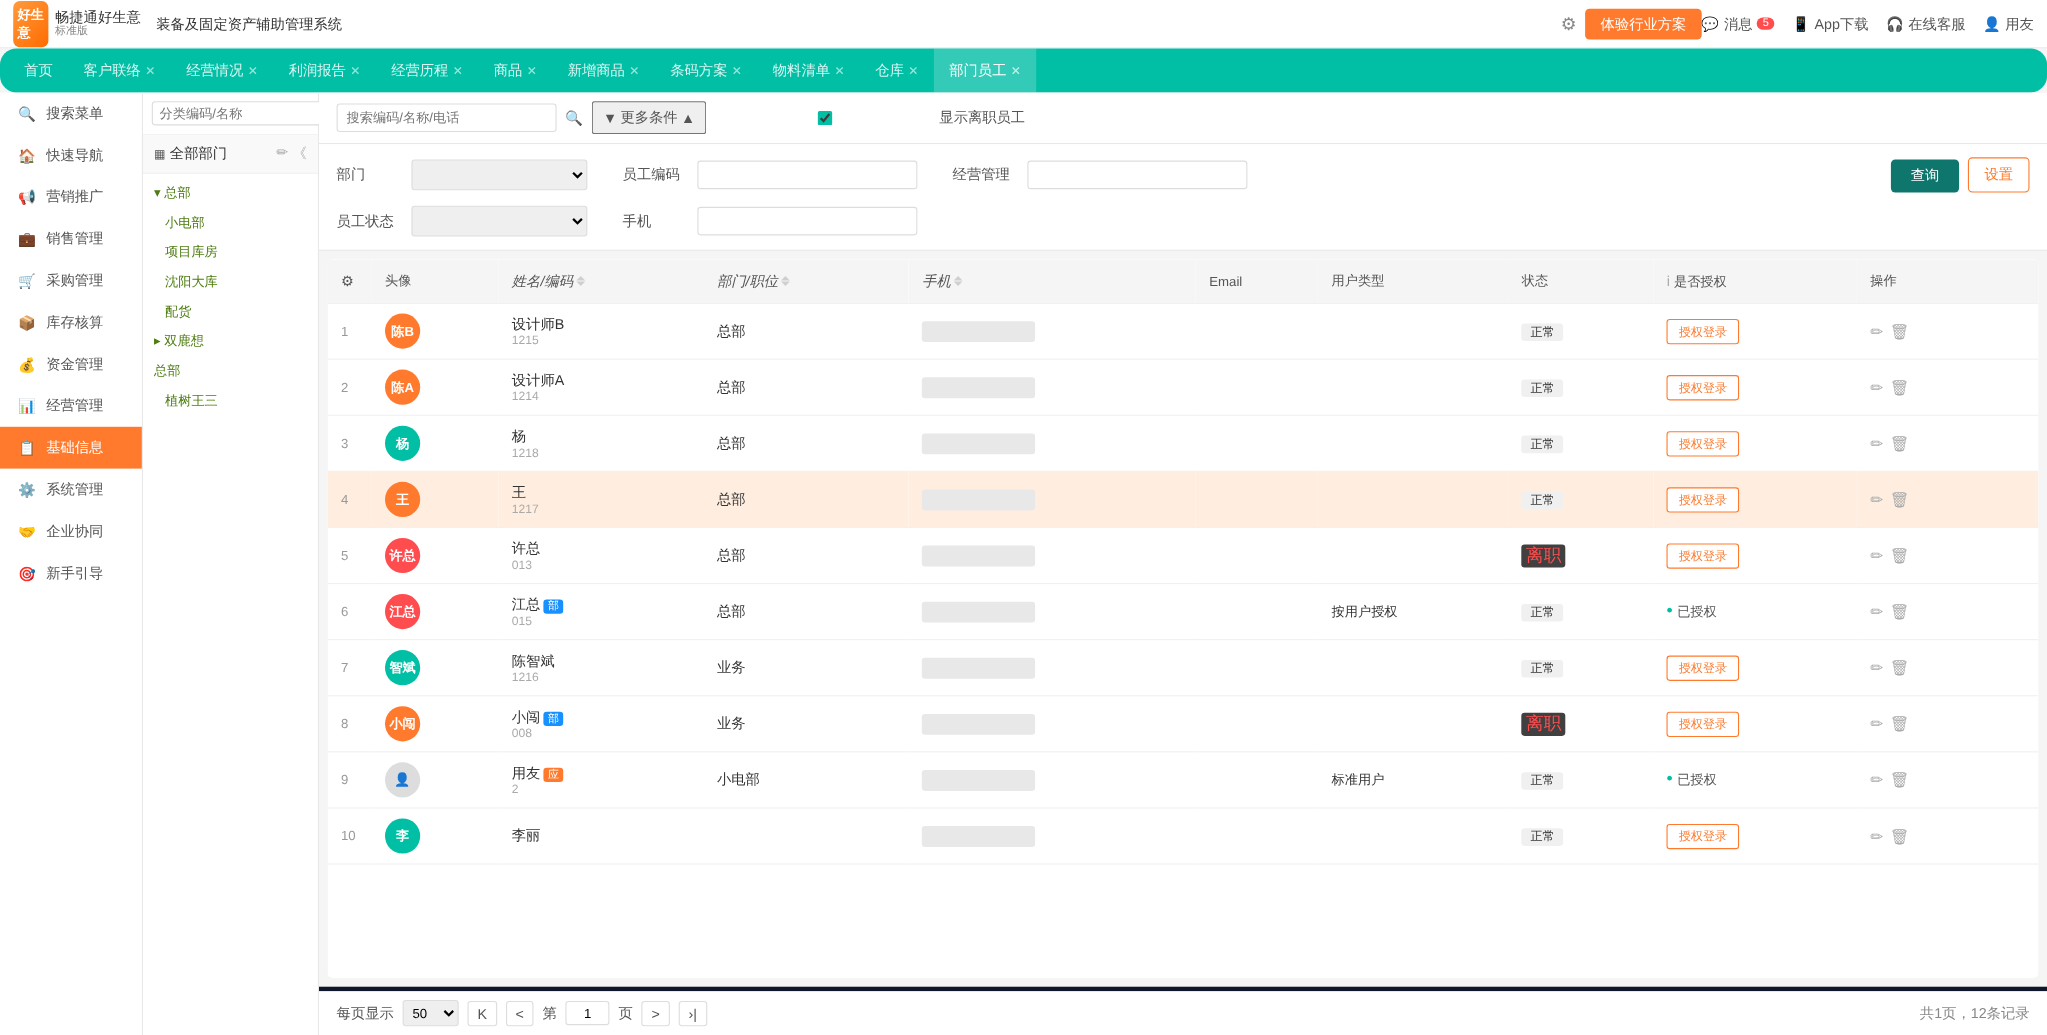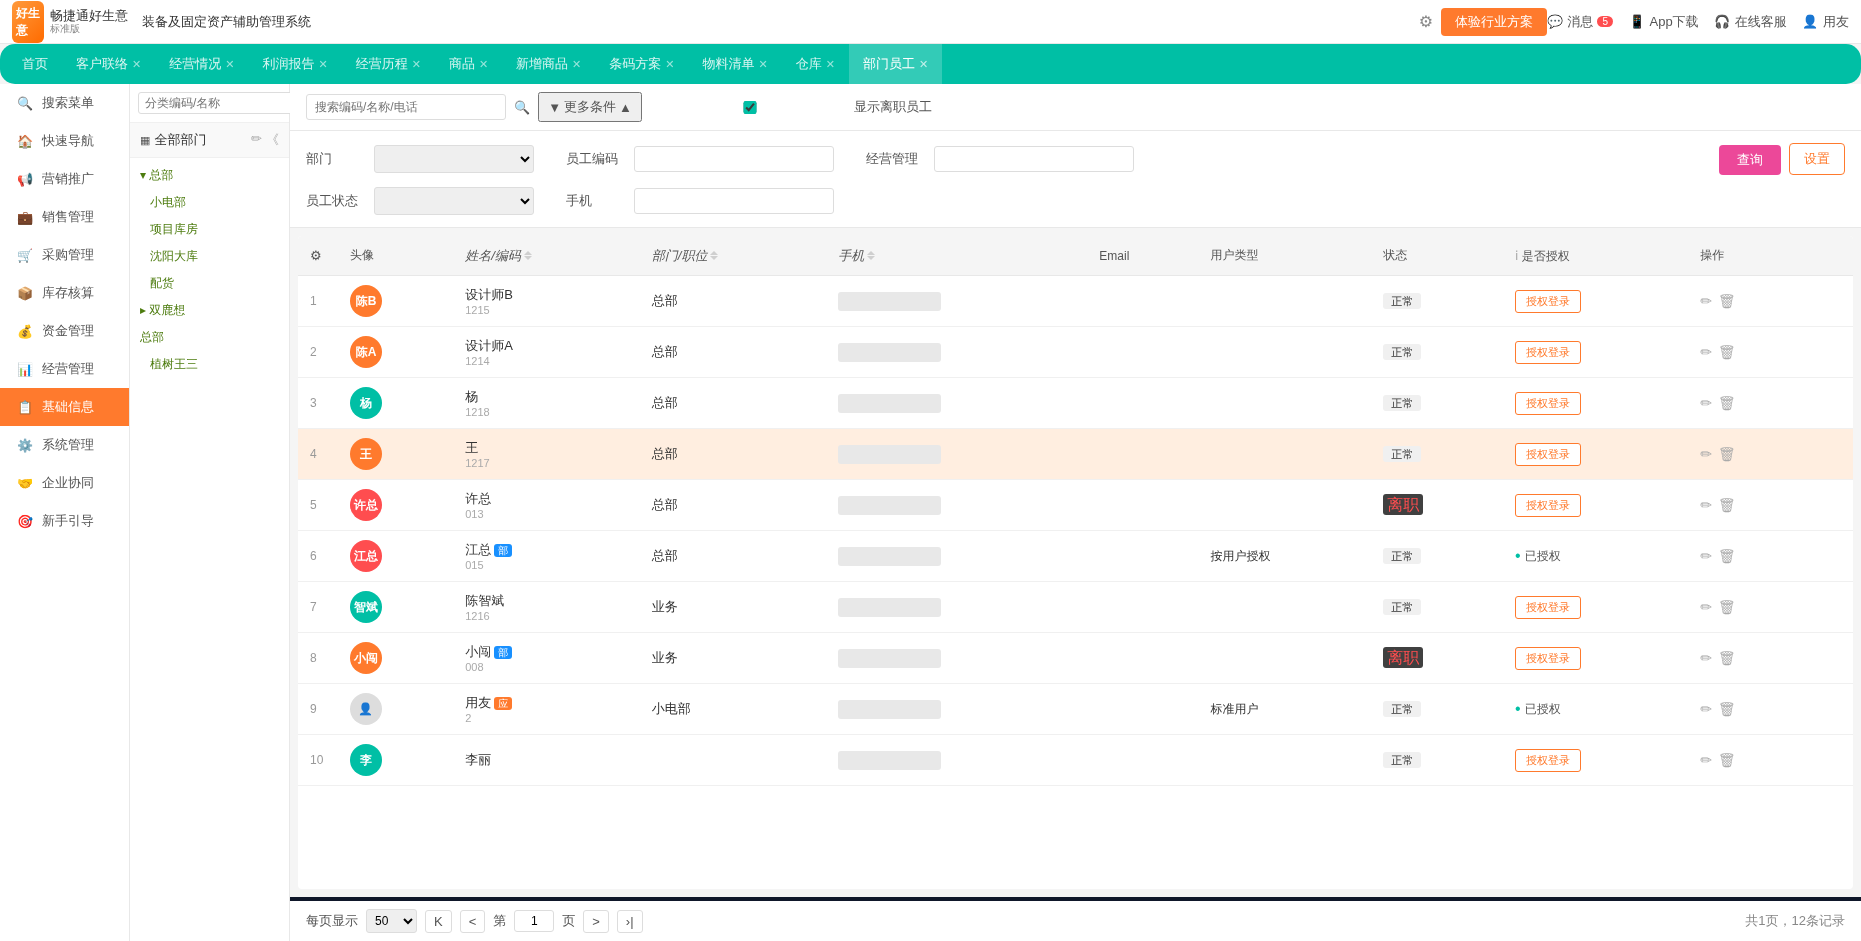--- a/index.html
+++ b/index.html
@@ -58,21 +58,21 @@
     .add-btn { background: #ff7a2d; color: #fff; border: none; border-radius: 4px; padding: 6px 14px; cursor: pointer; font-size: 13px; display: flex; align-items: center; gap: 4px; }
     .toolbar-action { display: flex; align-items: center; gap: 3px; cursor: pointer; color: #555; font-size: 12px; padding: 4px 6px; }
 
     
     .adv-filter { background: #fff; padding: 12px 16px; border-bottom: 1px solid #e8e8e8; display: flex; flex-wrap: wrap; gap: 12px; flex-shrink: 0; flex-direction: column; }
     .filter-field { display: flex; align-items: center; gap: 8px; }
     .filter-field label { color: #555; white-space: nowrap; font-size: 13px; min-width: 60px; }
     .filter-field select, .filter-field input[type=text] { border: 1px solid #ddd; border-radius: 3px; padding: 5px 8px; font-size: 12px; min-width: 180px; }
     .filter-field select { padding-right: 20px; }
     .adv-filter-actions { display: flex; align-items: flex-end; gap: 8px; margin-left: auto; }
-    .query-btn { background: #ec4899; color: #fff; border: none; border-radius: 4px; padding: 6px 18px; cursor: pointer; font-size: 13px; margin-left: 12px; }
+    .query-btn { background: #0f766e; color: #fff; border: none; border-radius: 4px; padding: 6px 18px; cursor: pointer; font-size: 13px; margin-left: 12px; }
     .set-btn { background: #fff; color: #ff7a2d; border: 1px solid #ff7a2d; border-radius: 4px; padding: 6px 14px; cursor: pointer; font-size: 13px; }
 
     
     .table-wrapper { flex: 1; overflow: auto; background: #fff; margin: 8px; border-radius: 4px; }
     table { width: 100%; border-collapse: collapse; }
     thead { background: #f5f5f5; position: sticky; top: 0; z-index: 1; }
     th { padding: 10px 12px; text-align: left; font-weight: 500; color: #555; border-bottom: 1px solid #e8e8e8; white-space: nowrap; font-size: 12px; }
     td { padding: 9px 12px; border-bottom: 1px solid #f0f0f0; color: #333; font-size: 12px; vertical-align: middle; }
     tr.highlighted td { background: #ffeee0; }
     .avatar { width: 32px; height: 32px; border-radius: 50%; display: flex; align-items: center; justify-content: center; color: #fff; font-size: 12px; font-weight: bold; }

